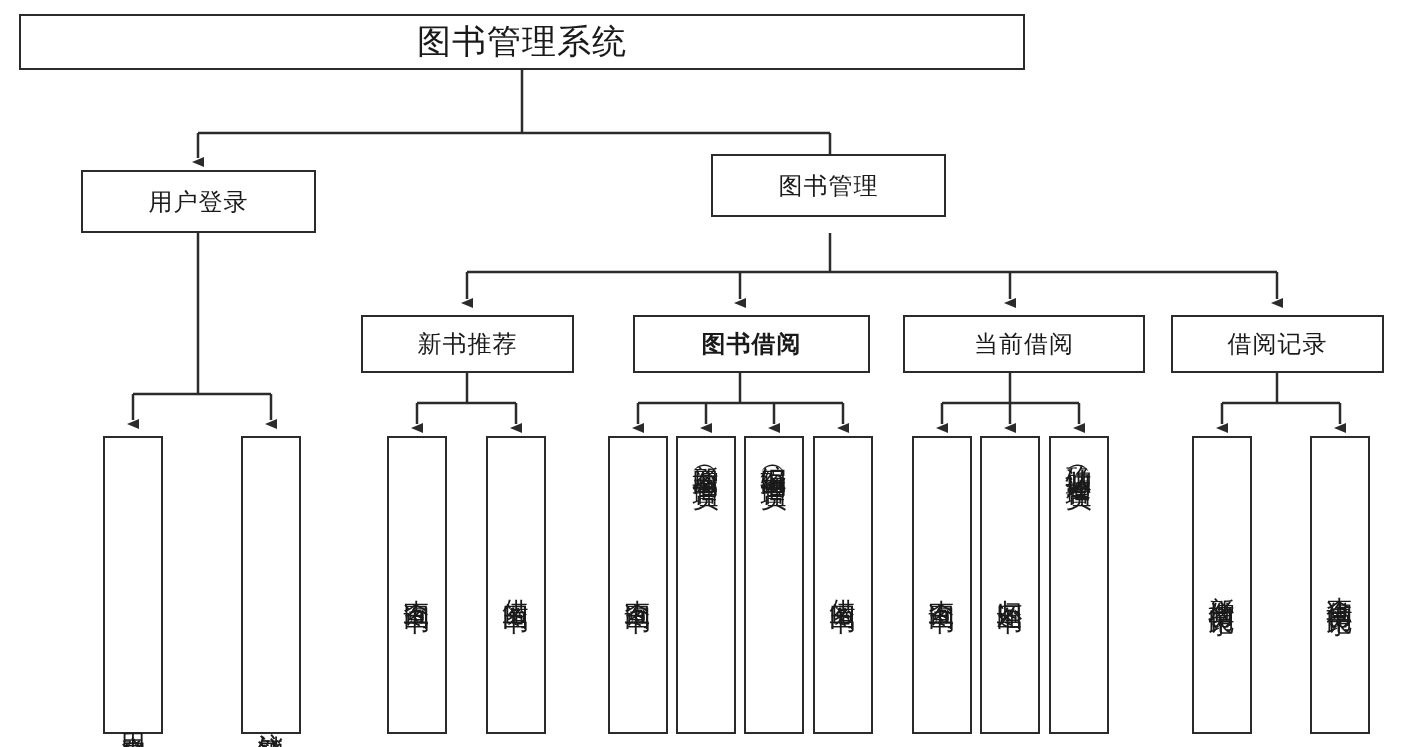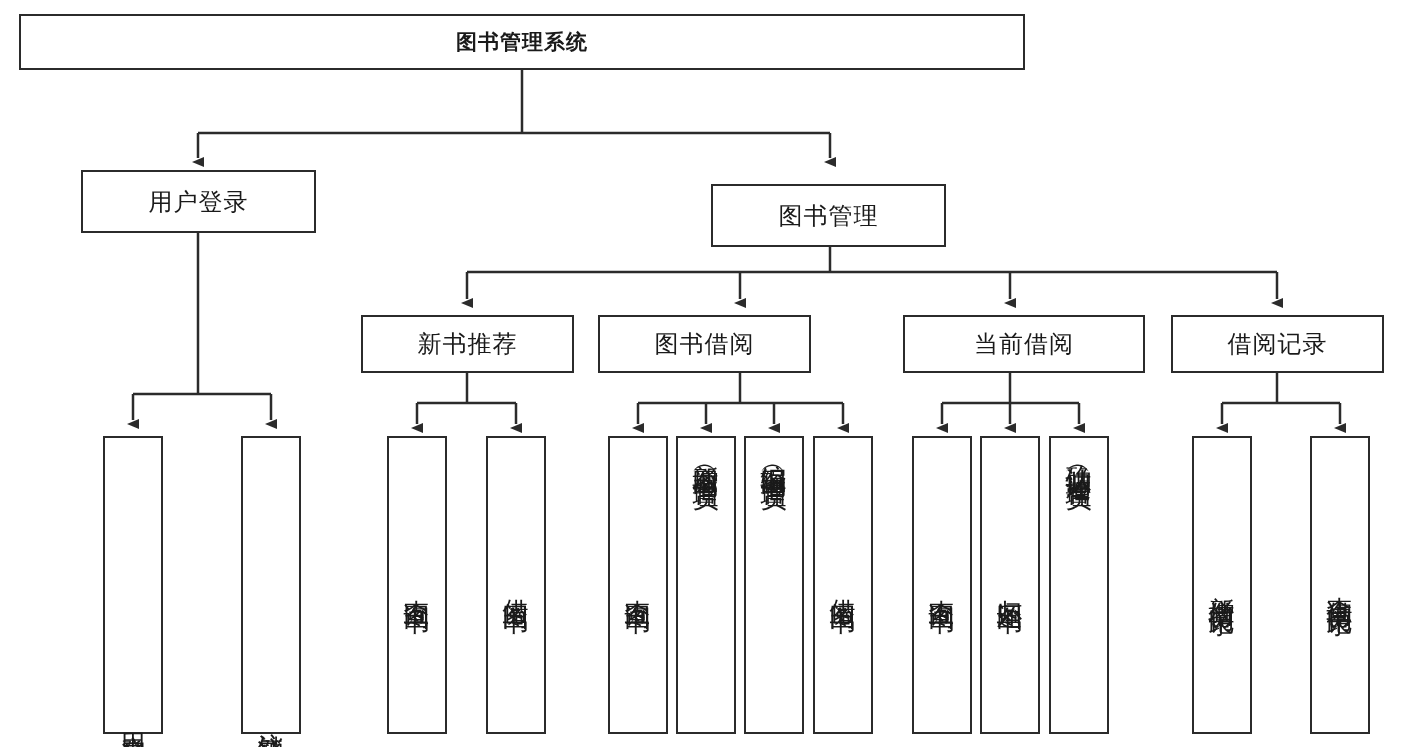--- a/index.html
+++ b/index.html
@@ -41,22 +41,21 @@
     text-align: center;
     line-height: 1.05;
   }
   
   .node.horiz .label {
     font-size: 24px;
     letter-spacing: 1px;
     white-space: nowrap;
   }
   .node.root .label {
-    font-size: 21px;
-    font-weight: bold;
+    font-size: 34px;
   }
   
   .node.vert {
     align-items: flex-end;
     justify-content: center;
     padding-bottom: 8px;
   }
   .node.vert .label {
     writing-mode: vertical-rl;
     text-orientation: upright;
@@ -139,29 +138,29 @@
   </svg>
 
   <div class="node horiz root" style="left:19px; top:14px; width:1006px; height:56px;">
     <span class="label">图书管理系统</span>
   </div>
 
   <div class="node horiz" style="left:81px; top:170px; width:235px; height:63px;">
     <span class="label">用户登录</span>
   </div>
 
-  <div class="node horiz" style="left:711px; top:184px; width:235px; height:63px;">
+  <div class="node horiz" style="left:711px; top:154px; width:235px; height:63px;">
     <span class="label">图书管理</span>
   </div>
 
   <div class="node horiz" style="left:361px; top:315px; width:213px; height:58px;">
     <span class="label">新书推荐</span>
   </div>
 
-  <div class="node horiz" style="left:598px; top:315px; width:213px; height:58px;">
+  <div class="node horiz" style="left:633px; top:315px; width:237px; height:58px;font-weight:bold;">
     <span class="label">图书借阅</span>
   </div>
 
   <div class="node horiz" style="left:903px; top:315px; width:242px; height:58px;">
     <span class="label">当前借阅</span>
   </div>
 
   <div class="node horiz" style="left:1171px; top:315px; width:213px; height:58px;">
     <span class="label">借阅记录</span>
   </div>

